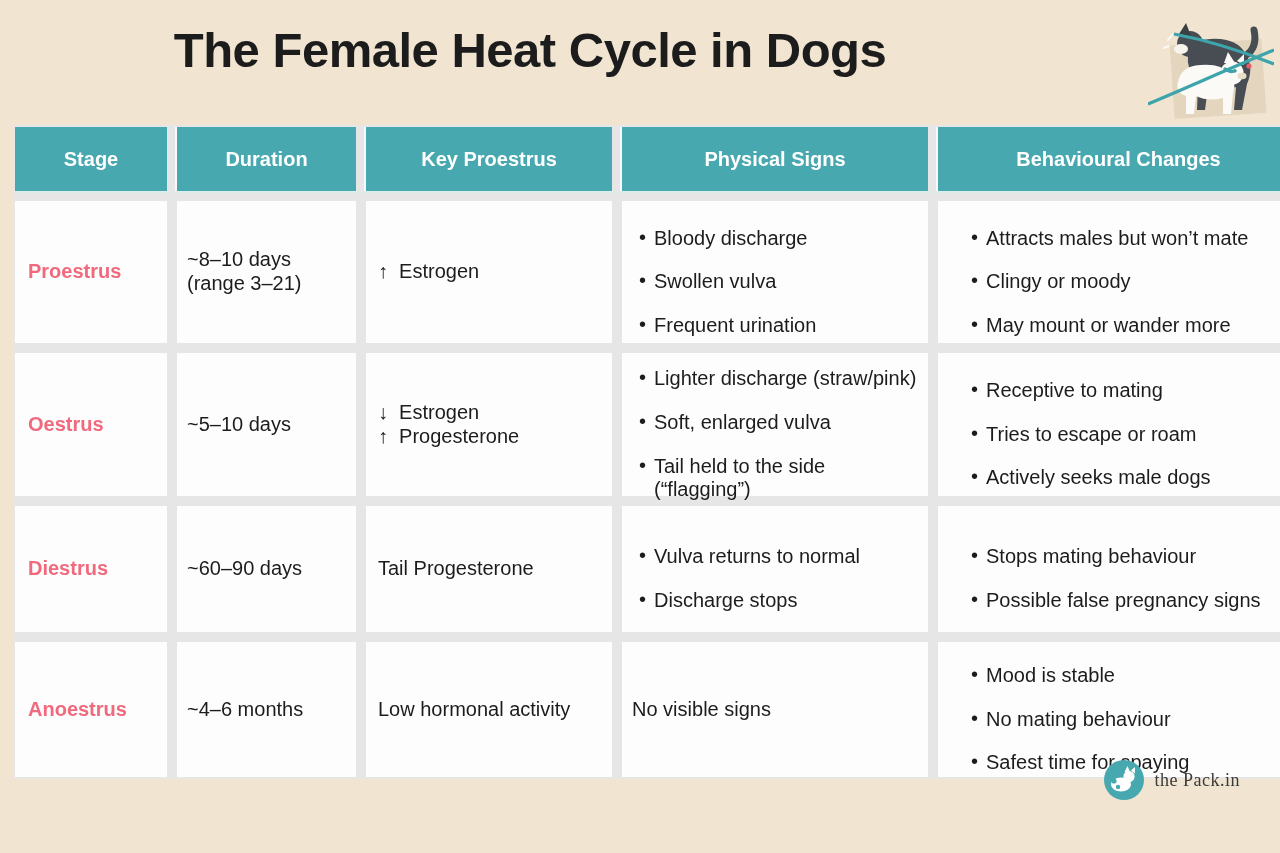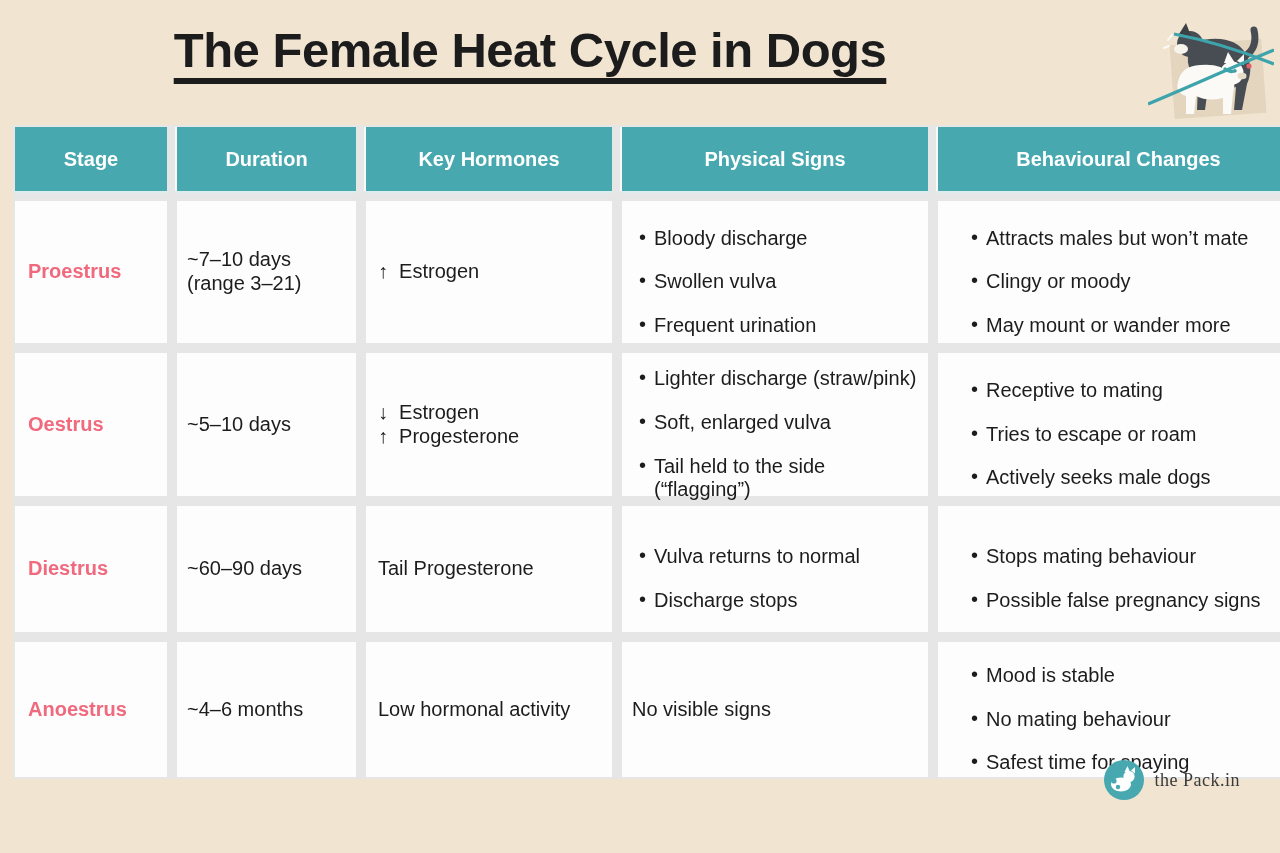--- a/index.html
+++ b/index.html
@@ -12,21 +12,20 @@
     color:var(--ink,#1c1c1c);
   }
   .page { position:relative; width:1280px; height:853px; }
 
   
   .title {
     position:absolute; top:22px; left:0; width:1060px;
     text-align:center;
     font-size:49px; font-weight:800; letter-spacing:-0.5px;
     color:var(--ink,#161616);
-    text-decoration:underline;
     text-decoration-thickness:6px;
     text-underline-offset:11px;
     text-decoration-skip-ink:none;
   }
 
   
   .dogs-illustration { position:absolute; top:10px; right:6px; width:126px; height:112px; }
 
   
   .grid {
@@ -100,26 +99,26 @@
     <path d="M0,94 C34,80 78,60 126,40" stroke="#3ea4ab" stroke-width="3.2" fill="none"></path>
     <path d="M26,24 C58,30 96,42 126,54" stroke="#3ea4ab" stroke-width="3.2" fill="none"></path>
     <path d="M76,58 q6,6 12,2" stroke="#3ea4ab" stroke-width="3" fill="none"></path>
 
     <path d="M20,30 l4,-5 M16,38 l5,-2" stroke="#fbfaf6" stroke-width="2" stroke-linecap="round"></path>
   </svg>
 
   <div class="grid">
       <div class="th">Stage</div>
       <div class="th">Duration</div>
-      <div class="th">Key Hormones</div>
+      <div class="th">Key Proestrus</div>
       <div class="th">Physical Signs</div>
       <div class="th">Behavioural Changes</div>
       <div class="td stage">Proestrus</div>
       <div class="td duration">
-        <div class="line">~7–10 days</div>
+        <div class="line">~8–10 days</div>
         <div class="line">(range 3–21)</div>
       </div>
       <div class="td hormones">
         <div class="line">↑  Estrogen</div>
       </div>
       <div class="td physical">
         <ul class="bullets">
           <li>Bloody discharge</li>
           <li>Swollen vulva</li>
           <li>Frequent urination</li>

